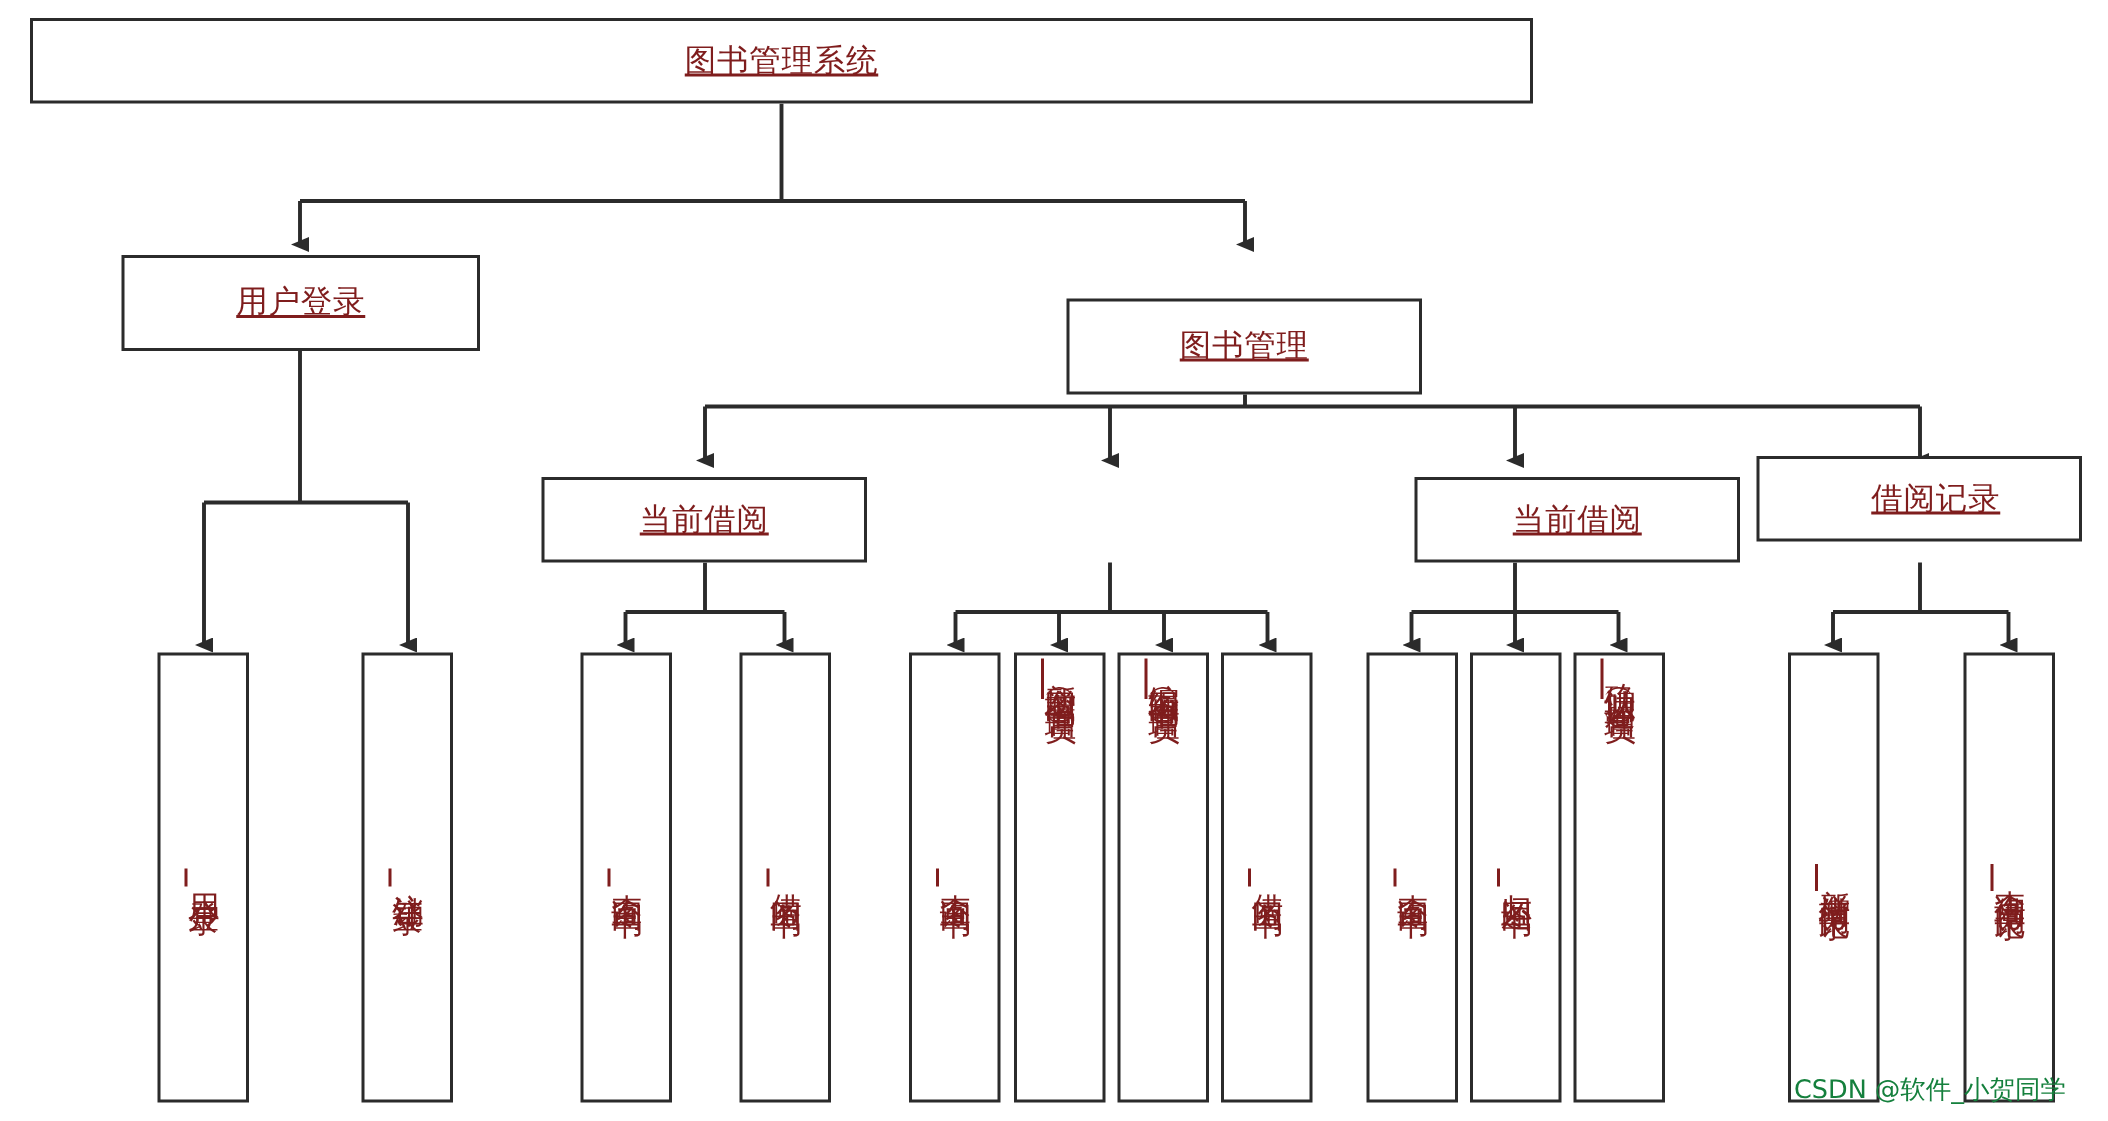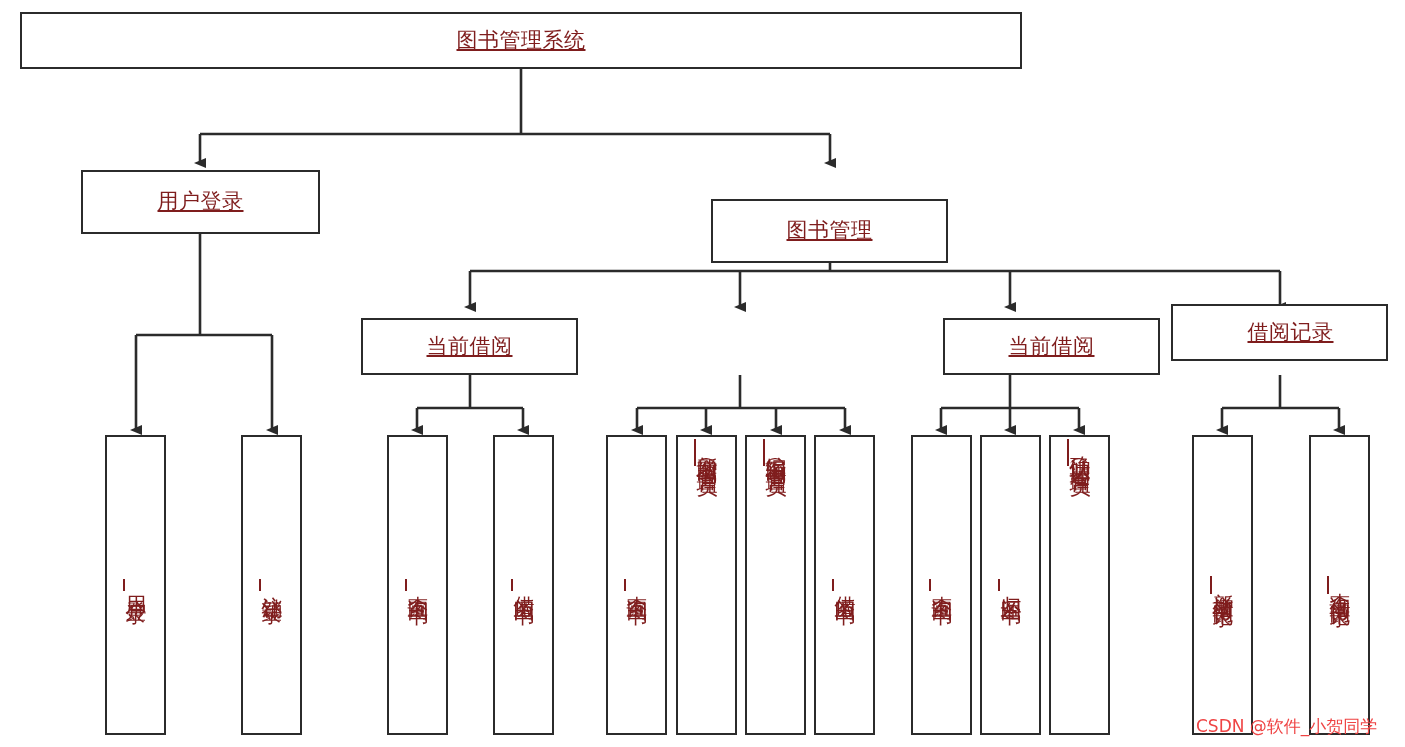--- a/index.html
+++ b/index.html
@@ -55,21 +55,21 @@
     letter-spacing: 3px;
     line-height: 1;
     white-space: nowrap;
   }
   .node-box.vertical.centered {
     align-items: center;
     padding-top: 0;
   }
   .watermark {
     position: absolute;
-    color: #ef4444;
+    color: #15803d;
     font-size: 17px;
     white-space: nowrap;
     user-select: none;
     pointer-events: none;
   }
 </style>
 </head>
 <body>
 
 <div id="canvas">

